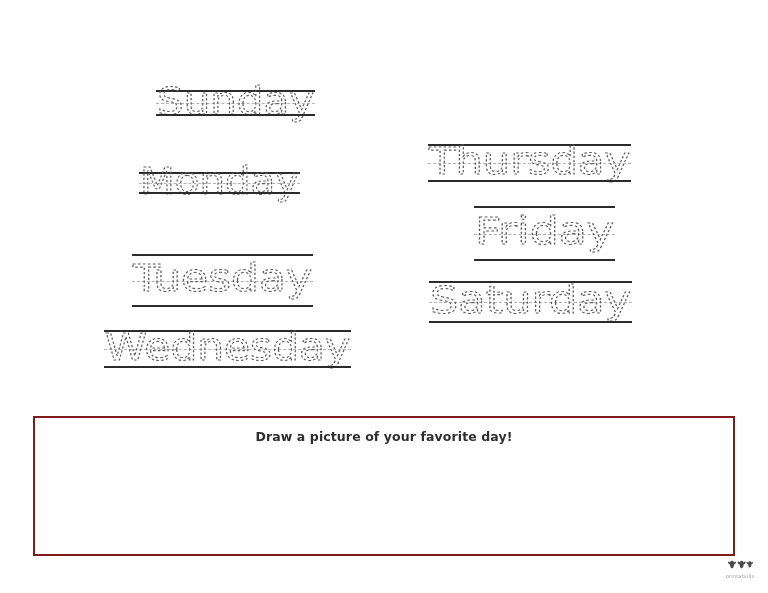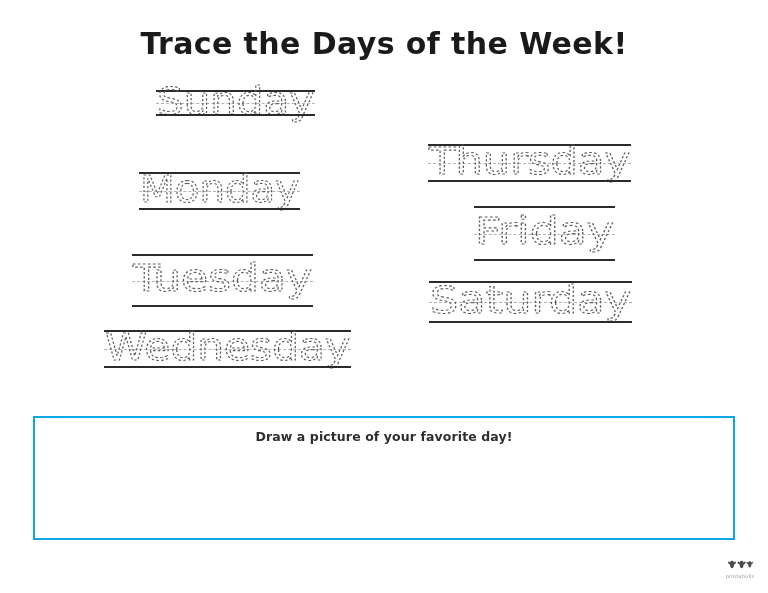--- a/index.html
+++ b/index.html
@@ -66,22 +66,22 @@
     stroke:#5d5d5d;
     stroke-width:1.1;
     stroke-dasharray:2.2 2.0;
     stroke-linecap:butt;
   }
 
   
   .draw-box{
     position:absolute;
     left:33px;top:416px;
-    width:702px;height:124px;
-    border:2px solid #0ea5e9;
+    width:702px;height:140px;
+    border:2px solid #7f1d1d;
     box-sizing:border-box;
     background:#ffffff;
   }
   .draw-prompt{
     position:absolute;
     left:0;right:0;top:11px;
     text-align:center;
     font-family:"DejaVu Sans", sans-serif;
     font-size:12.5px;
     font-weight:bold;
@@ -105,34 +105,33 @@
     letter-spacing:0.2px;
     margin-top:1px;
     white-space:nowrap;
   }
 </style>
 </head>
 <body>
 
 <div class="sheet">
 
-  <div class="title">Trace the Days of the Week!</div>
 
   <div id="trace-rows-host">
       <div class="trace-row" style="left: 156px; top: 90px; width: 159px; height: 26px;">
         <div class="rule-top"></div>
         <div class="rule-mid"></div>
         <div class="trace-word">
           <svg width="159" height="52" viewBox="0 0 159 52">
             <text x="79.5" y="37" text-anchor="middle" font-size="37" textLength="157" lengthAdjust="spacingAndGlyphs">Sunday</text>
           </svg>
         </div>
         <div class="rule-base"></div>
       </div>
-      <div class="trace-row" style="left: 139px; top: 172px; width: 161px; height: 38px;">
+      <div class="trace-row" style="left: 139px; top: 172px; width: 161px; height: 22px;">
         <div class="rule-top"></div>
         <div class="rule-mid"></div>
         <div class="trace-word">
           <svg width="161" height="52" viewBox="0 0 161 52">
             <text x="80.5" y="37" text-anchor="middle" font-size="37" textLength="159" lengthAdjust="spacingAndGlyphs">Monday</text>
           </svg>
         </div>
         <div class="rule-base"></div>
       </div>
       <div class="trace-row" style="left: 132px; top: 254px; width: 181px; height: 53px;">

